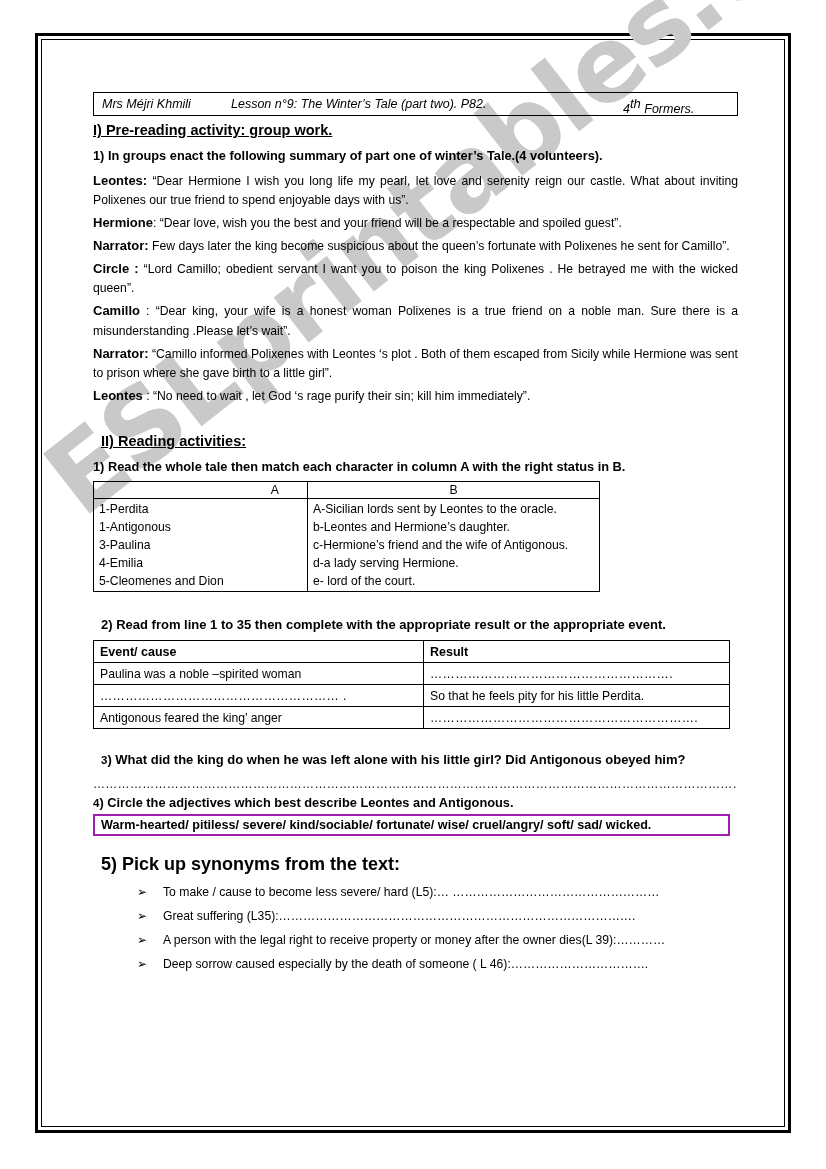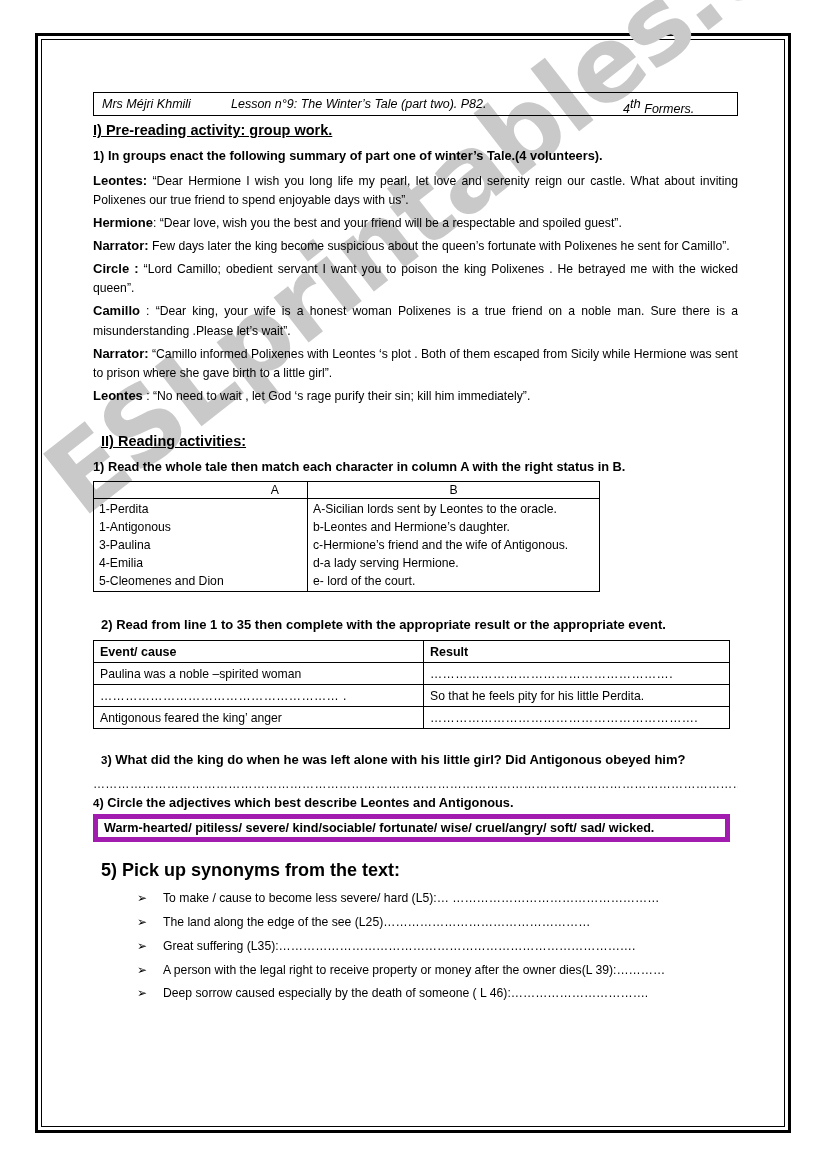--- a/index.html
+++ b/index.html
@@ -153,21 +153,21 @@
   .dotline-full {
     font-size: 12px;
     letter-spacing: 0.3px;
     margin: 6px 0 3px 0;
     overflow: hidden;
     white-space: nowrap;
     color: #111;
   }
 
   .adj-box {
-    border: 5px solid #a21caf;
+    border: 2px solid #a21caf;
     width: 637px;
     box-sizing: border-box;
     padding: 2px 6px;
     font-weight: bold;
     font-size: 12.6px;
     margin: 2px 0 0 0;
   }
 
   .syn-title {
     font-weight: bold;
@@ -286,20 +286,20 @@
     <div class="dotline-full">………………………………………………………………………………………………………………………………………………………………………………………………</div>
 
     
     <div class="q-bold ml-indent" style="margin:2px 0 2px 0;"><span class="q-num-small">4</span><span>) Circle the adjectives which best describe Leontes and Antigonous.</span></div>
     <div class="adj-box">Warm-hearted/ pitiless/ severe/ kind/sociable/ fortunate/ wise/ cruel/angry/ soft/ sad/ wicked.</div>
 
     
     <div class="syn-title ml-indent">5) Pick up synonyms from the text:</div>
     <ul class="syn-list">
       <li><span class="arrow">➢</span><span>To make / cause to become less severe/ hard (L5):… ……………………………………………</span></li>
-      <li><span class="arrow">➢</span><span>The land along the edge of the see (L25)……………………………………………</span></li>
+      <li><span class="arrow">➢</span></li>
       <li><span class="arrow">➢</span><span>Great suffering (L35):…………………………………………………………………………….</span></li>
       <li><span class="arrow">➢</span><span>A person with the legal right to receive property or money after the owner dies(L 39):…………</span></li>
       <li><span class="arrow">➢</span><span>Deep sorrow caused especially by the death of someone ( L 46):…………………………….</span></li>
     </ul>
   </div>
 
 </div>
 
 </body></html>

